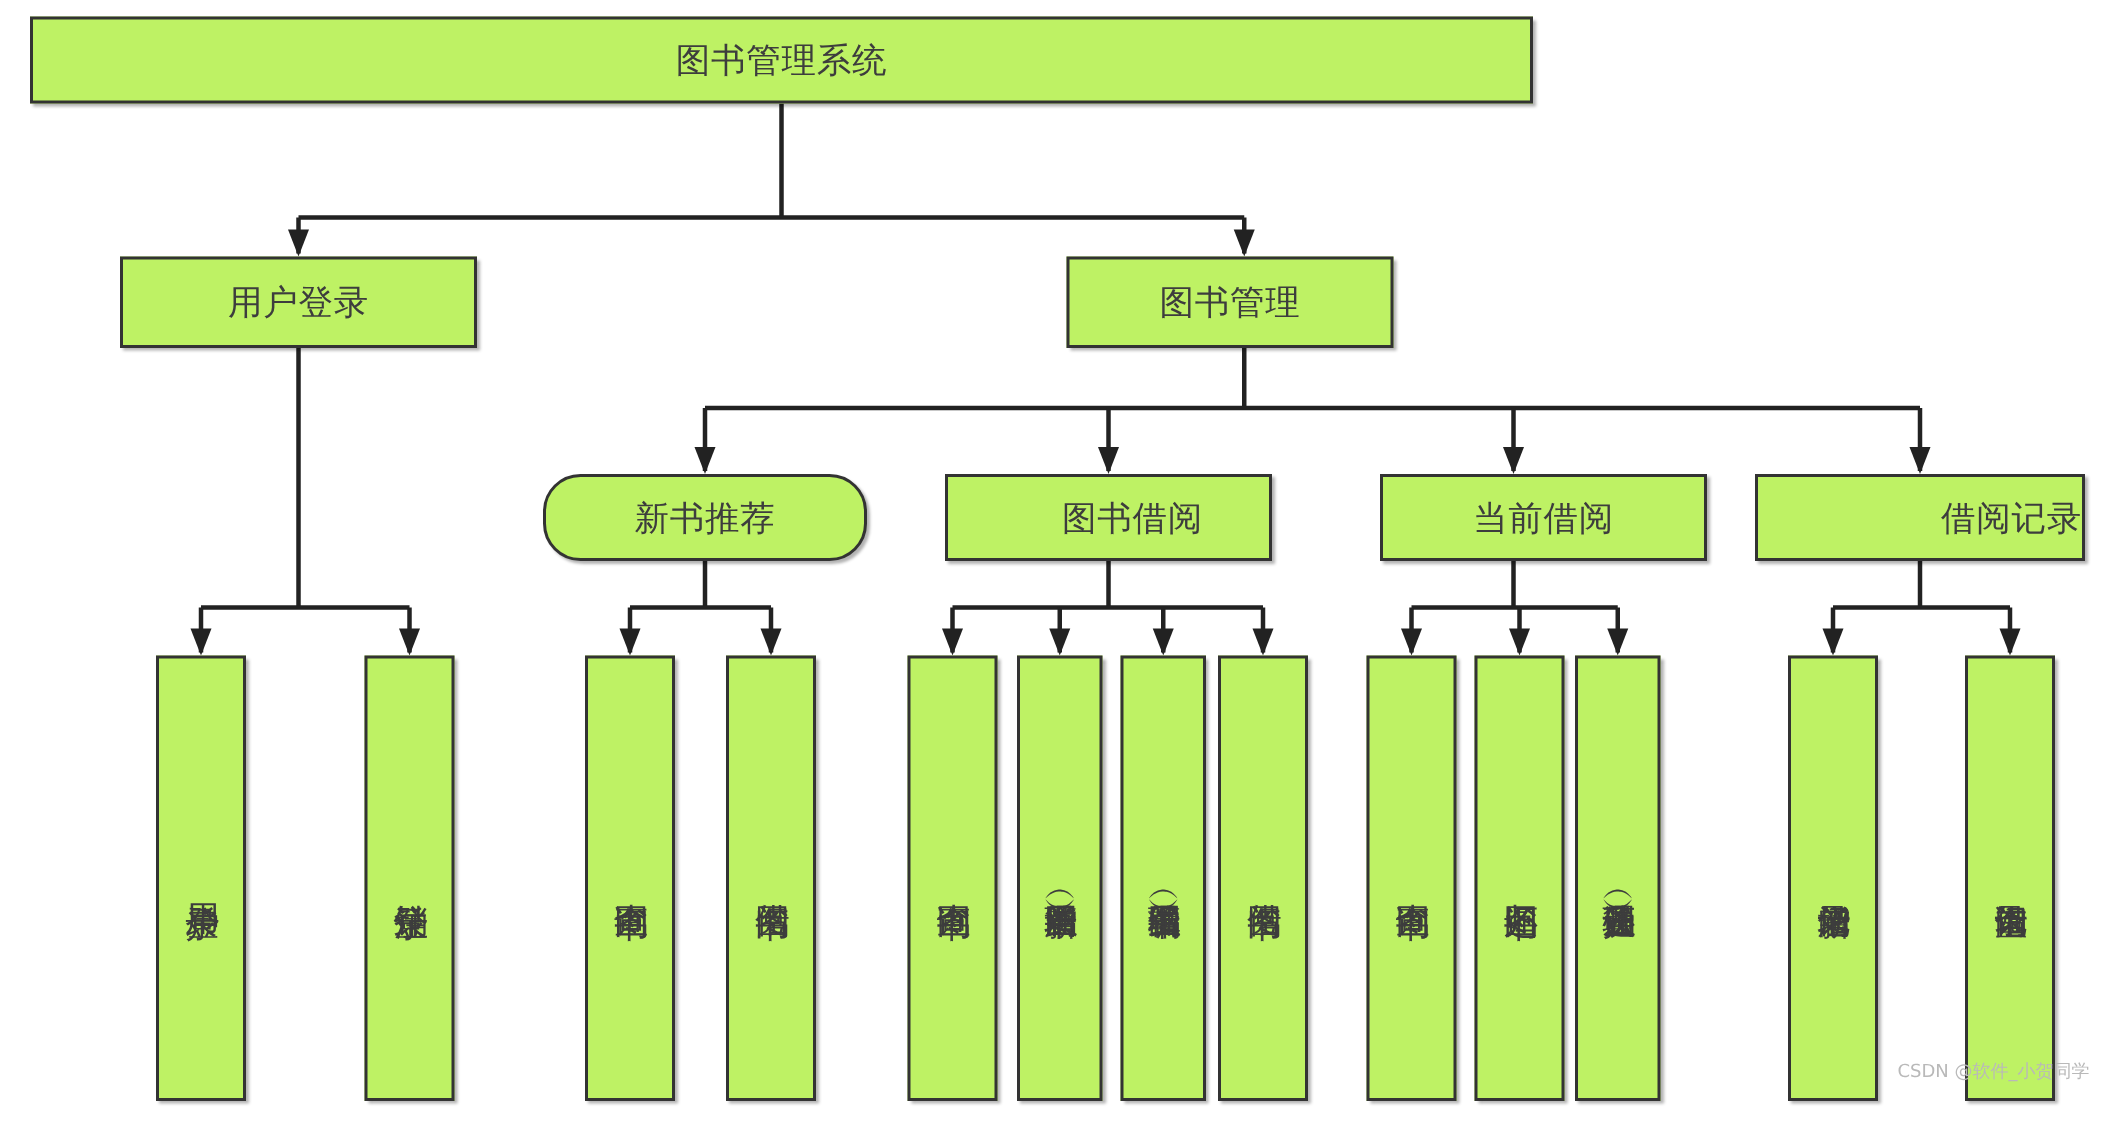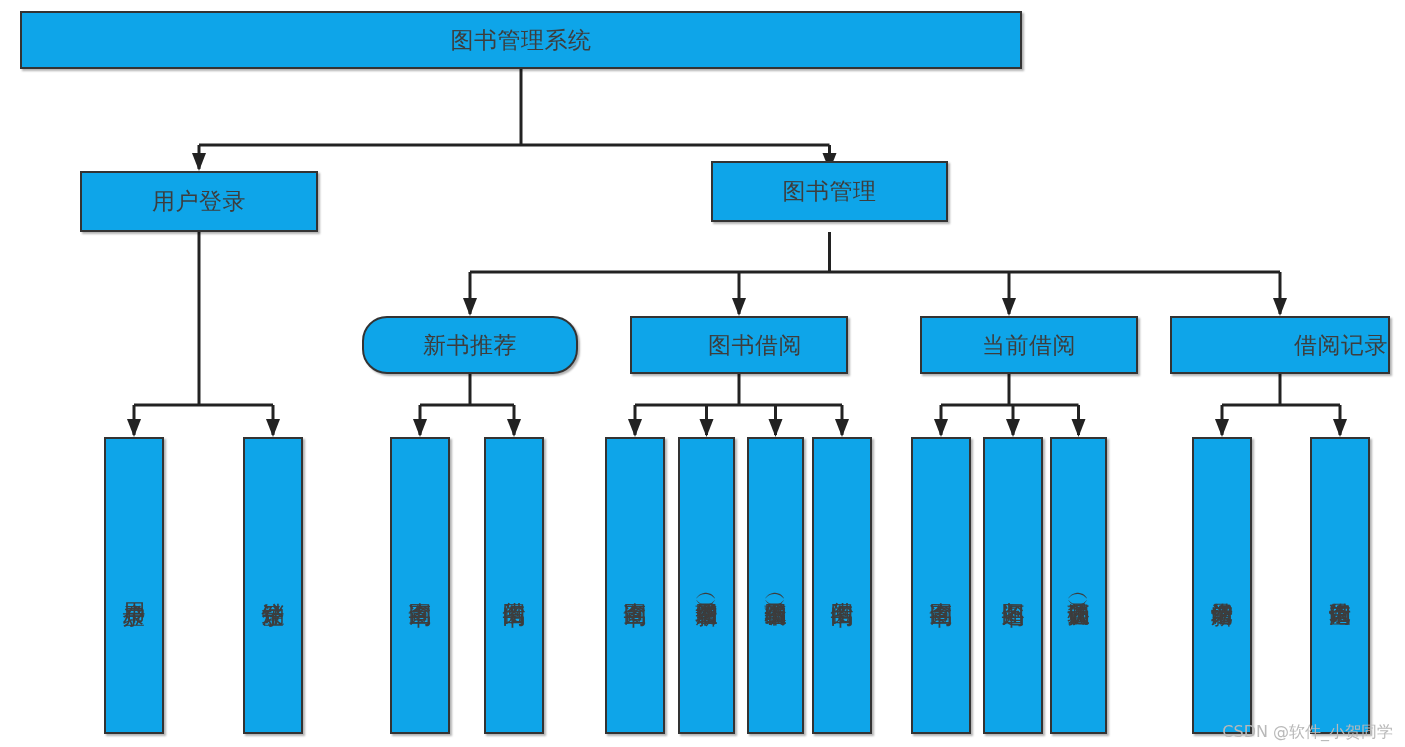--- a/index.html
+++ b/index.html
@@ -20,21 +20,21 @@
   #wires {
     position: absolute;
     left: 0;
     top: 0;
     width: 1405px;
     height: 747px;
   }
   .node {
     position: absolute;
     box-sizing: border-box;
-    background: #0ea5e9;
+    background: #bef264;
     border: 2px solid #333333;
     box-shadow: 2px 2px 2px rgba(0,0,0,0.30);
     display: flex;
     align-items: center;
     justify-content: center;
     color: #3d3d3d;
     overflow: hidden;
   }
   .node.horiz {
     font-size: 23px;
@@ -54,22 +54,22 @@
     display: block;
     text-align: center;
   }
   .node.vert.tight {
     font-size: 22px;
     letter-spacing: 0px;
   }
   .watermark {
     position: absolute;
     right: 12px;
-    bottom: 4px;
-    font-size: 16px;
+    bottom: 24px;
+    font-size: 12px;
     color: #b9b9b9;
     white-space: nowrap;
     font-family: "DejaVu Sans", "Liberation Sans", sans-serif;
   }
 </style>
 </head>
 <body>
 
 <div id="canvas">
 
@@ -128,21 +128,21 @@
       <polygon points="1333,419 1347,419 1340,437" fill="#222222"></polygon>
     </svg>
 
   <div id="nodes">
       <div class="node horiz" style="left: 20px; top: 11px; width: 1002px; height: 58px;">
         <span>图书管理系统</span>
       </div>
       <div class="node horiz" style="left: 80px; top: 171px; width: 238px; height: 61px;">
         <span>用户登录</span>
       </div>
-      <div class="node horiz" style="left: 711px; top: 161px; width: 237px; height: 61px;">
+      <div class="node horiz" style="left: 711px; top: 171px; width: 218px; height: 61px;">
         <span>图书管理</span>
       </div>
       <div class="node horiz" style="left: 362px; top: 316px; width: 216px; height: 58px; border-radius: 25px;">
         <span>新书推荐</span>
       </div>
       <div class="node horiz" style="left: 630px; top: 316px; width: 218px; height: 58px; padding-left: 32px;">
         <span>图书借阅</span>
       </div>
       <div class="node horiz" style="left: 900px; top: 316px; width: 218px; height: 58px; margin-left: 20px;">
         <span>当前借阅</span>

